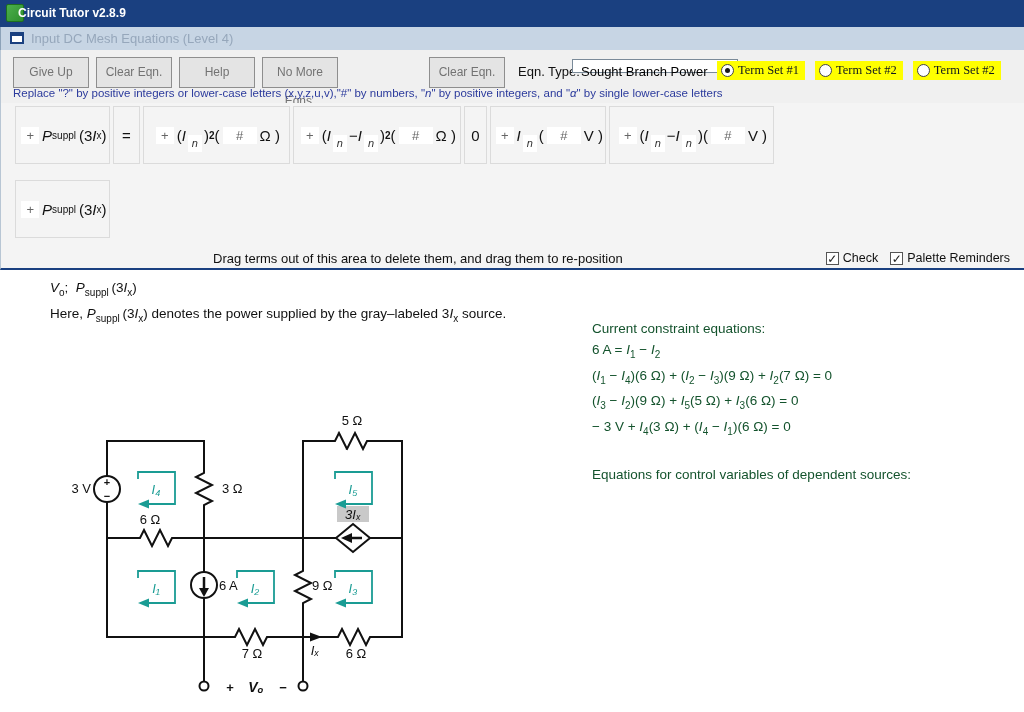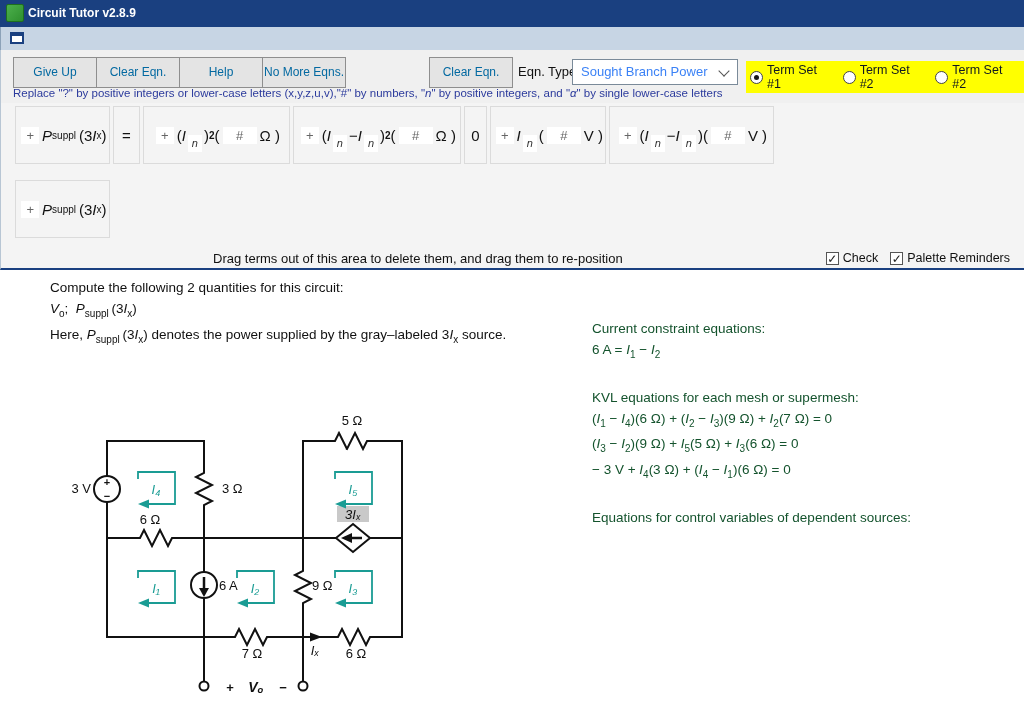--- a/index.html
+++ b/index.html
@@ -1,35 +1,35 @@
 <!DOCTYPE html>
 <html><head>
 <meta charset="utf-8">
 <style>
   * { box-sizing: border-box; margin: 0; padding: 0; }
   body { font-family: "Liberation Sans", sans-serif; background:#fff; }
   #screen { position:relative; width:1024px; height:712px; background:#fff; overflow:hidden; }
 
   
   .titlebar { position:absolute; left:0; top:0; width:1024px; height:27px; background:#1A4080; color:#fff; }
-  .titlebar .apptitle { position:absolute; left:28px; top:6px; font-size:12px; font-weight:bold; }
+  .titlebar .apptitle { position:absolute; left:18px; top:6px; font-size:12px; font-weight:bold; }
   .appicon { position:absolute; left:6px; top:4px; width:18px; height:18px; background:linear-gradient(135deg,#4CB04C,#2E8F2E); border:1px solid #1E6F1E; border-radius:2px; }
   .childbar { position:absolute; left:0; top:27px; width:1024px; height:23px; background:#C7D5E4; border-left:1px solid #8CA2B8; }
   .childbar .childtitle { position:absolute; left:30px; top:4px; font-size:13px; color:#96A7BB; }
   .childicon { position:absolute; left:9px; top:5px; width:14px; height:12px; background:#fff; border:2px solid #1A4080; }
   .childicon::before { content:""; position:absolute; left:-2px; top:-2px; width:14px; height:4px; background:#1A4080; }
 
   
   .toolbar { position:absolute; left:0; top:50px; width:1024px; height:53px; background:#F0F0F0; border-left:1px solid #B8C6D4; }
-  .btn { position:absolute; top:7px; height:31px; width:84px; background:#E4E4E4; border:1px solid #8E8E8E; font-size:12px; color:#0369a1; text-align:center; line-height:29px; }
+  .btn { position:absolute; top:7px; height:31px; width:76px; background:#E4E4E4; border:1px solid #8E8E8E; font-size:12px; color:#737373; text-align:center; line-height:29px; }
   .instruction { position:absolute; left:12px; top:37px; font-size:11.5px; color:#2B3A9C; white-space:nowrap; }
   .eqtype-label { position:absolute; left:517px; top:14px; font-size:13px; color:#111; }
-  .dropdown { position:absolute; left:571px; top:9px; width:166px; height:26px; background:#fff; border:1px solid #7A8A99; font-size:13px; color:#3b82f6; line-height:24px; padding-left:8px; }
+  .dropdown { position:absolute; left:571px; top:9px; width:166px; height:14px; background:#fff; border:1px solid #7A8A99; font-size:13px; color:#000000; line-height:24px; padding-left:8px; }
   .dd-chevron { position:absolute; right:9px; top:7px; width:8px; height:8px; border-right:1.5px solid #555; border-bottom:1.5px solid #555; transform:rotate(45deg); }
-  .radio-group { position:absolute; left:745px; top:11px; display:flex; gap:0; }
+  .radio-group { position:absolute; left:716px; top:11px; display:flex; gap:10px;font-family:Liberation Serif, serif; }
   .radio-item { display:flex; align-items:center; gap:4px; background:#FFFF00; padding:2px 6px 2px 4px; font-size:12.5px; color:#101820; }
   .radio-circle { width:13px; height:13px; border-radius:50%; background:#fff; border:1px solid #444; position:relative; flex:none; }
   .radio-circle.on::after { content:""; position:absolute; left:3px; top:3px; width:5px; height:5px; border-radius:50%; background:#1a1a1a; }
 
   
   .palette { position:absolute; left:0; top:103px; width:1024px; height:167px; background:#F4F4F4; border-bottom:2px solid #1A4080; border-left:1px solid #B8C6D4; }
   .termbox { position:absolute; height:58px; top:3px; background:#F4F4F4; border:1px solid #DBDBDB; display:flex; align-items:center; justify-content:center; font-size:15px; color:#111; white-space:nowrap; }
   .termbox.row2 { top:77px; }
   .termbox i { font-style:italic; }
   .termbox sub { font-size:10px; }
@@ -58,20 +58,21 @@
 
 <div id="screen">
 
   <div class="titlebar">
     <span class="appicon"></span>
     <span class="apptitle">Circuit Tutor v2.8.9</span>
   </div>
 
   <div class="childbar">
     <span class="childicon"></span>
+    <span class="childtitle">Input DC Mesh Equations (Level 4)</span>
   </div>
 
   <div class="toolbar">
     <div class="btn" style="left:12px">Give Up</div>
     <div class="btn" style="left:95px">Clear Eqn.</div>
     <div class="btn" style="left:178px">Help</div>
     <div class="btn" style="left:261px">No More Eqns.</div>
     <div class="btn" style="left:428px">Clear Eqn.</div>
     <span class="eqtype-label">Eqn. Type:</span>
     <div class="dropdown">
@@ -112,29 +113,27 @@
         <span>Check</span>
       </span>
       <span class="check-item">
         <span class="checkbox">✓</span>
         <span>Palette Reminders</span>
       </span>
     </div>
   </div>
 
   <div class="problem">
-    <div>Compute the following 2 quantities for this circuit:</div>
     <div><i>V</i><sub>o</sub>;&nbsp;&nbsp;<i>P</i><sub>suppl</sub> (3<i>I</i><sub>x</sub>)</div>
     <div>Here, <i>P</i><sub>suppl</sub> (3<i>I</i><sub>x</sub>) denotes the power supplied by the gray–labeled 3<i>I</i><sub>x</sub> source.</div>
   </div>
 
   <div class="eqpanel">
     <div>Current constraint equations:</div>
     <div>6 A = <i>I</i><sub>1</sub> − <i>I</i><sub>2</sub></div>
-    <div class="group-gap">KVL equations for each mesh or supermesh:</div>
     <div>(<i>I</i><sub>1</sub> − <i>I</i><sub>4</sub>)(6 Ω) + (<i>I</i><sub>2</sub> − <i>I</i><sub>3</sub>)(9 Ω) + <i>I</i><sub>2</sub>(7 Ω) = 0</div>
     <div>(<i>I</i><sub>3</sub> − <i>I</i><sub>2</sub>)(9 Ω) + <i>I</i><sub>5</sub>(5 Ω) + <i>I</i><sub>3</sub>(6 Ω) = 0</div>
     <div>− 3 V + <i>I</i><sub>4</sub>(3 Ω) + (<i>I</i><sub>4</sub> − <i>I</i><sub>1</sub>)(6 Ω) = 0</div>
     <div class="group-gap">Equations for control variables of dependent sources:</div>
   </div>
 
   <div class="circuit">
     <svg width="390" height="300" viewBox="0 0 390 300">
       <g stroke="#111" stroke-width="2" fill="none" stroke-linecap="square">
 

